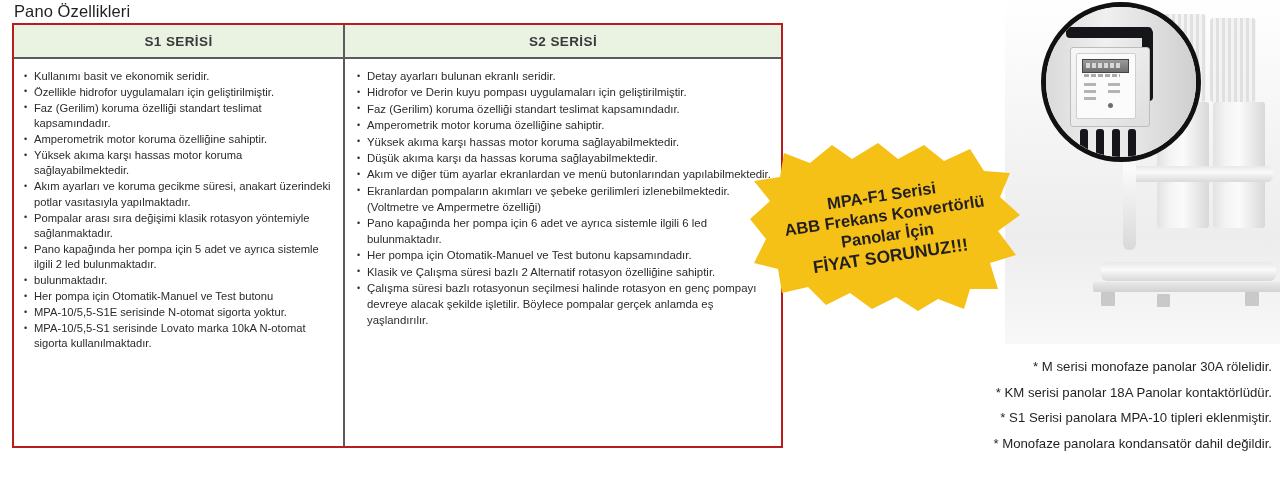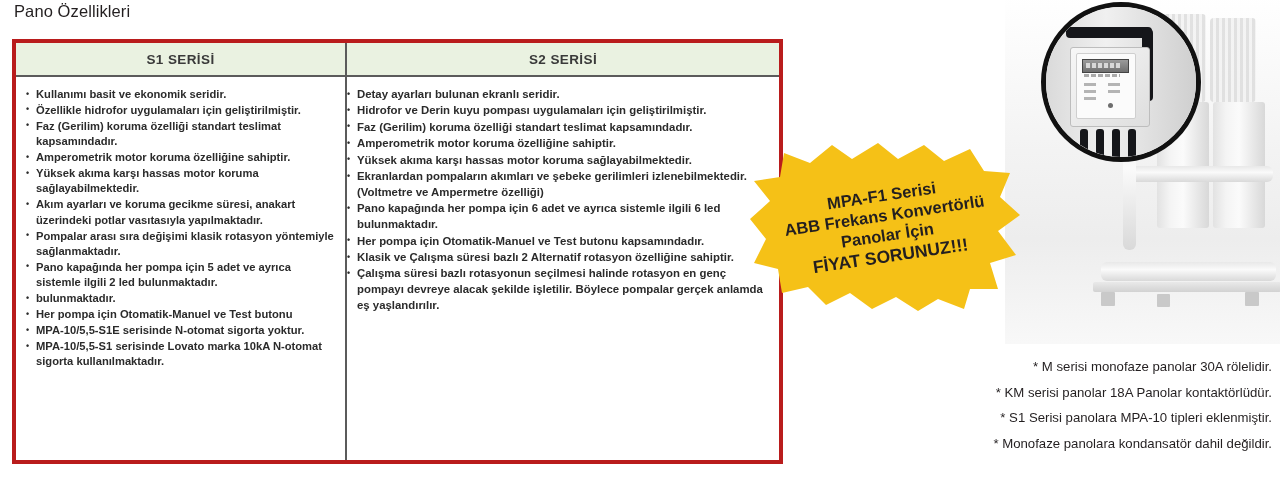--- a/index.html
+++ b/index.html
@@ -24,24 +24,24 @@
     font-size: 16.5px;
     font-weight: normal;
     letter-spacing: 0.1px;
     color: #231f20;
   }
 
   
   #spec-table {
     position: absolute;
     left: 12px;
-    top: 39px;
+    top: 23px;
     width: 771px;
     height: 425px;
-    border: 4px solid #b91c1c;
+    border: 2px solid #b91c1c;
     box-sizing: border-box;
     background: #ffffff;
   }
   .table-header-row {
     display: flex;
     height: 34px;
     border-bottom: 2px solid #5b5b5b;
     box-sizing: border-box;
   }
   .th {
@@ -61,34 +61,34 @@
   .table-body-row {
     display: flex;
     height: calc(100% - 34px);
     box-sizing: border-box;
   }
   .td {
     box-sizing: border-box;
     padding: 10px 8px 6px 10px;
   }
   .td.col1 { width: 331px; border-right: 2px solid #5b5b5b; }
-  .td.col2 { flex: 1; padding-left: 0; padding-right: 10px; }
+  .td.col2 { flex: 1; padding-left: 12px; padding-right: 10px; }
 
   ul.feat {
     list-style: none;
     margin: 0;
     padding: 0;
   }
   ul.feat li {
     position: relative;
     padding-left: 10px;
     font-size: 11.2px;
     line-height: 15.4px;
     color: #2b2b2b;
-    font-weight: bold;
+    font-weight: normal;
     margin-bottom: 0.5px;
   }
   ul.feat li::before {
     content: "\2022";
     position: absolute;
     left: 0;
     top: -0.5px;
     font-size: 9px;
     color: #2b2b2b;
   }
@@ -303,20 +303,22 @@
       </ul>
     </div>
 
     <div class="td col2">
       <ul class="feat">
         <li>Detay ayarları bulunan ekranlı seridir.</li>
         <li>Hidrofor ve Derin kuyu pompası uygulamaları için geliştirilmiştir.</li>
         <li>Faz (Gerilim) koruma özelliği standart teslimat kapsamındadır.</li>
         <li>Amperometrik motor koruma özelliğine sahiptir.</li>
         <li>Yüksek akıma karşı hassas motor koruma sağlayabilmektedir.</li>
+        <li>Düşük akıma karşı da hassas koruma sağlayabilmektedir.</li>
+        <li>Akım ve diğer tüm ayarlar ekranlardan ve menü butonlarından yapılabilmektedir.</li>
         <li>Ekranlardan pompaların akımları ve şebeke gerilimleri izlenebilmektedir. (Voltmetre ve Ampermetre özelliği)</li>
         <li>Pano kapağında her pompa için 6 adet ve ayrıca sistemle ilgili 6 led bulunmaktadır.</li>
         <li>Her pompa için Otomatik-Manuel ve Test butonu kapsamındadır.</li>
         <li>Klasik ve Çalışma süresi bazlı 2 Alternatif rotasyon özelliğine sahiptir.</li>
         <li>Çalışma süresi bazlı rotasyonun seçilmesi halinde rotasyon en genç pompayı devreye alacak şekilde işletilir. Böylece pompalar gerçek anlamda eş yaşlandırılır.</li>
       </ul>
     </div>
 
   </div>
 </div>

